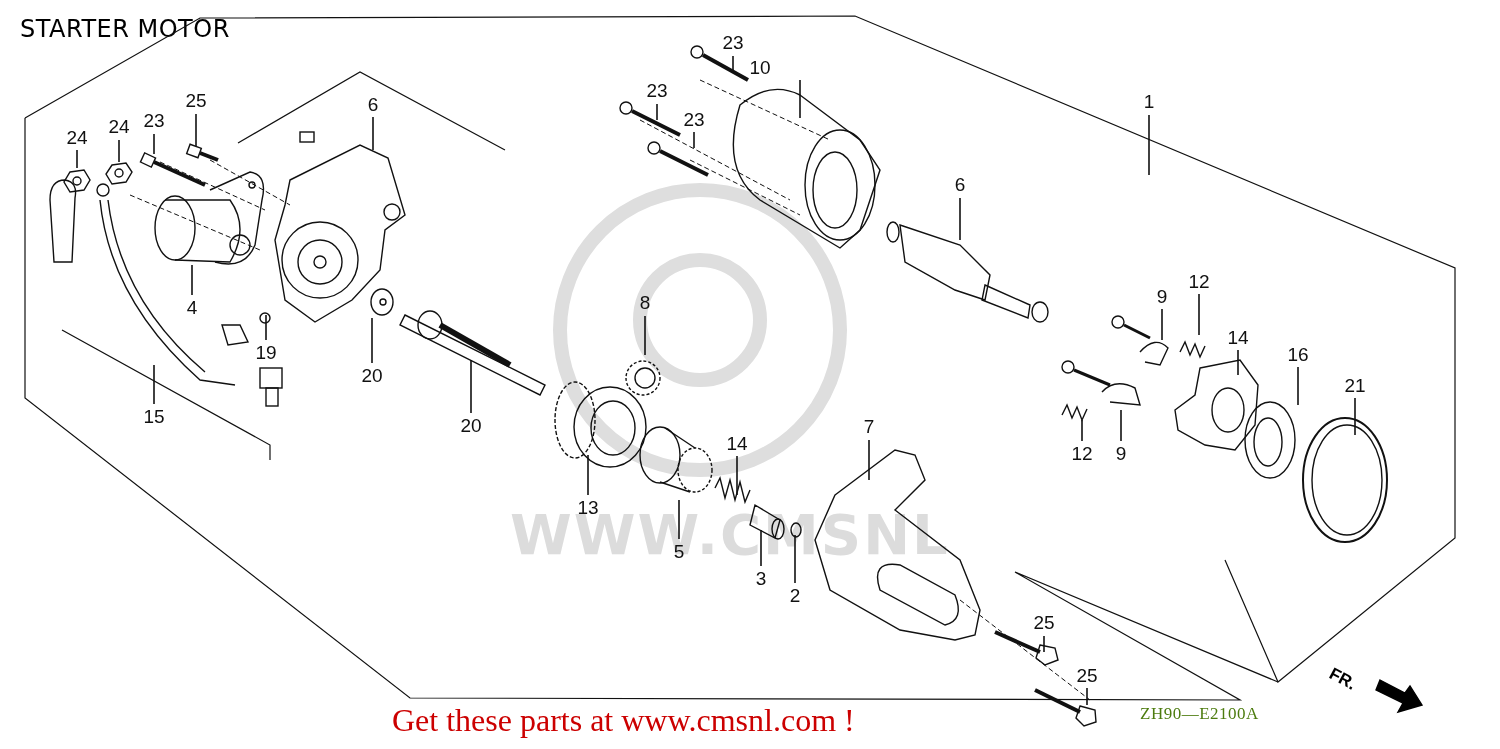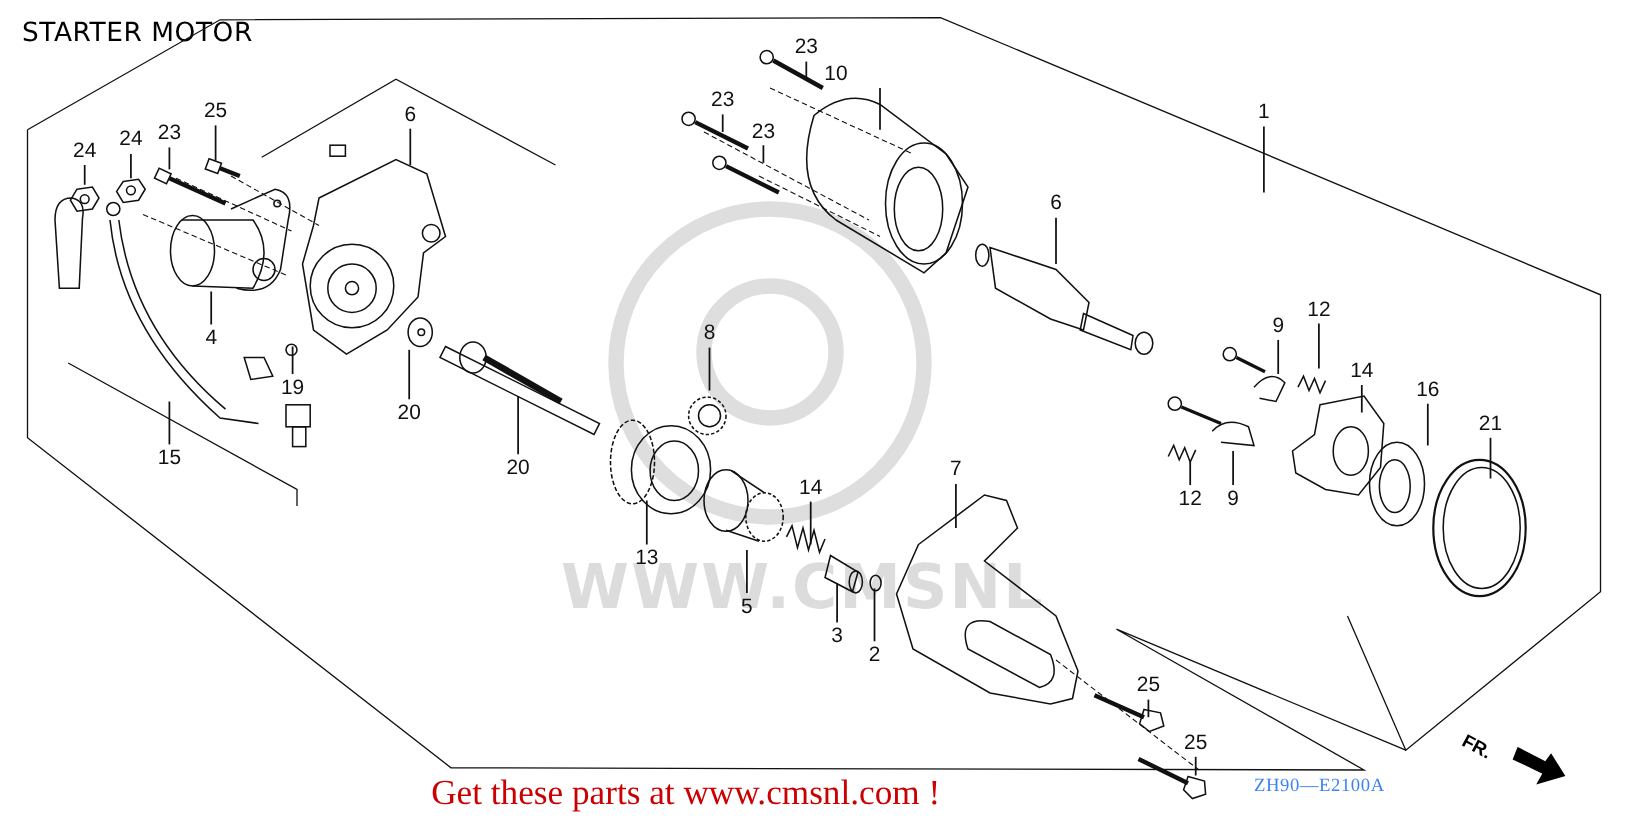--- a/index.html
+++ b/index.html
@@ -1,20 +1,20 @@
 <!DOCTYPE html>
 <html><head>
 <meta charset="utf-8">
 <style>
   html, body { margin: 0; padding: 0; background: #ffffff; }
   body { width: 1500px; height: 749px; position: relative; overflow: hidden; font-family: "Liberation Sans", sans-serif; }
   .title { position: absolute; left: 20px; top: 15px; font-size: 24px; color: #000000; letter-spacing: 0.5px; font-family: "DejaVu Sans", sans-serif; }
   svg.diagram { position: absolute; left: 0; top: 0; }
   .callout { position: absolute; font-family: "Liberation Sans", sans-serif; font-size: 19px; color: #111; transform: translate(-50%, 0); line-height: 1; }
-  .ref-code { position: absolute; left: 1140px; top: 704px; font-family: "Liberation Serif", serif; font-size: 17px; color: #3b82f6; letter-spacing: 0.5px; }
+  .ref-code { position: absolute; left: 1140px; top: 704px; font-family: "Liberation Serif", serif; font-size: 17px; color: #4d7c0f; letter-spacing: 0.5px; }
   .fr { position: absolute; left: 1335px; top: 664px; font-family: "Liberation Sans", sans-serif; font-weight: bold; font-size: 17px; color: #000; transform: rotate(28deg); transform-origin: left top; }
   .promo { position: absolute; left: 392px; top: 702px; font-family: Liberation Serif, serif; font-size: 32px; color: #cc0000; white-space: nowrap; }
   .watermark { position: absolute; left: 510px; top: 502px; font-family: "DejaVu Sans", sans-serif; font-weight: bold; font-size: 56px; color: #dcdcdc; letter-spacing: 2px; }
 </style>
 </head>
 <body>
 
 <div class="title">STARTER MOTOR</div>
 
 <div class="watermark">WWW.CMSNL</div>

